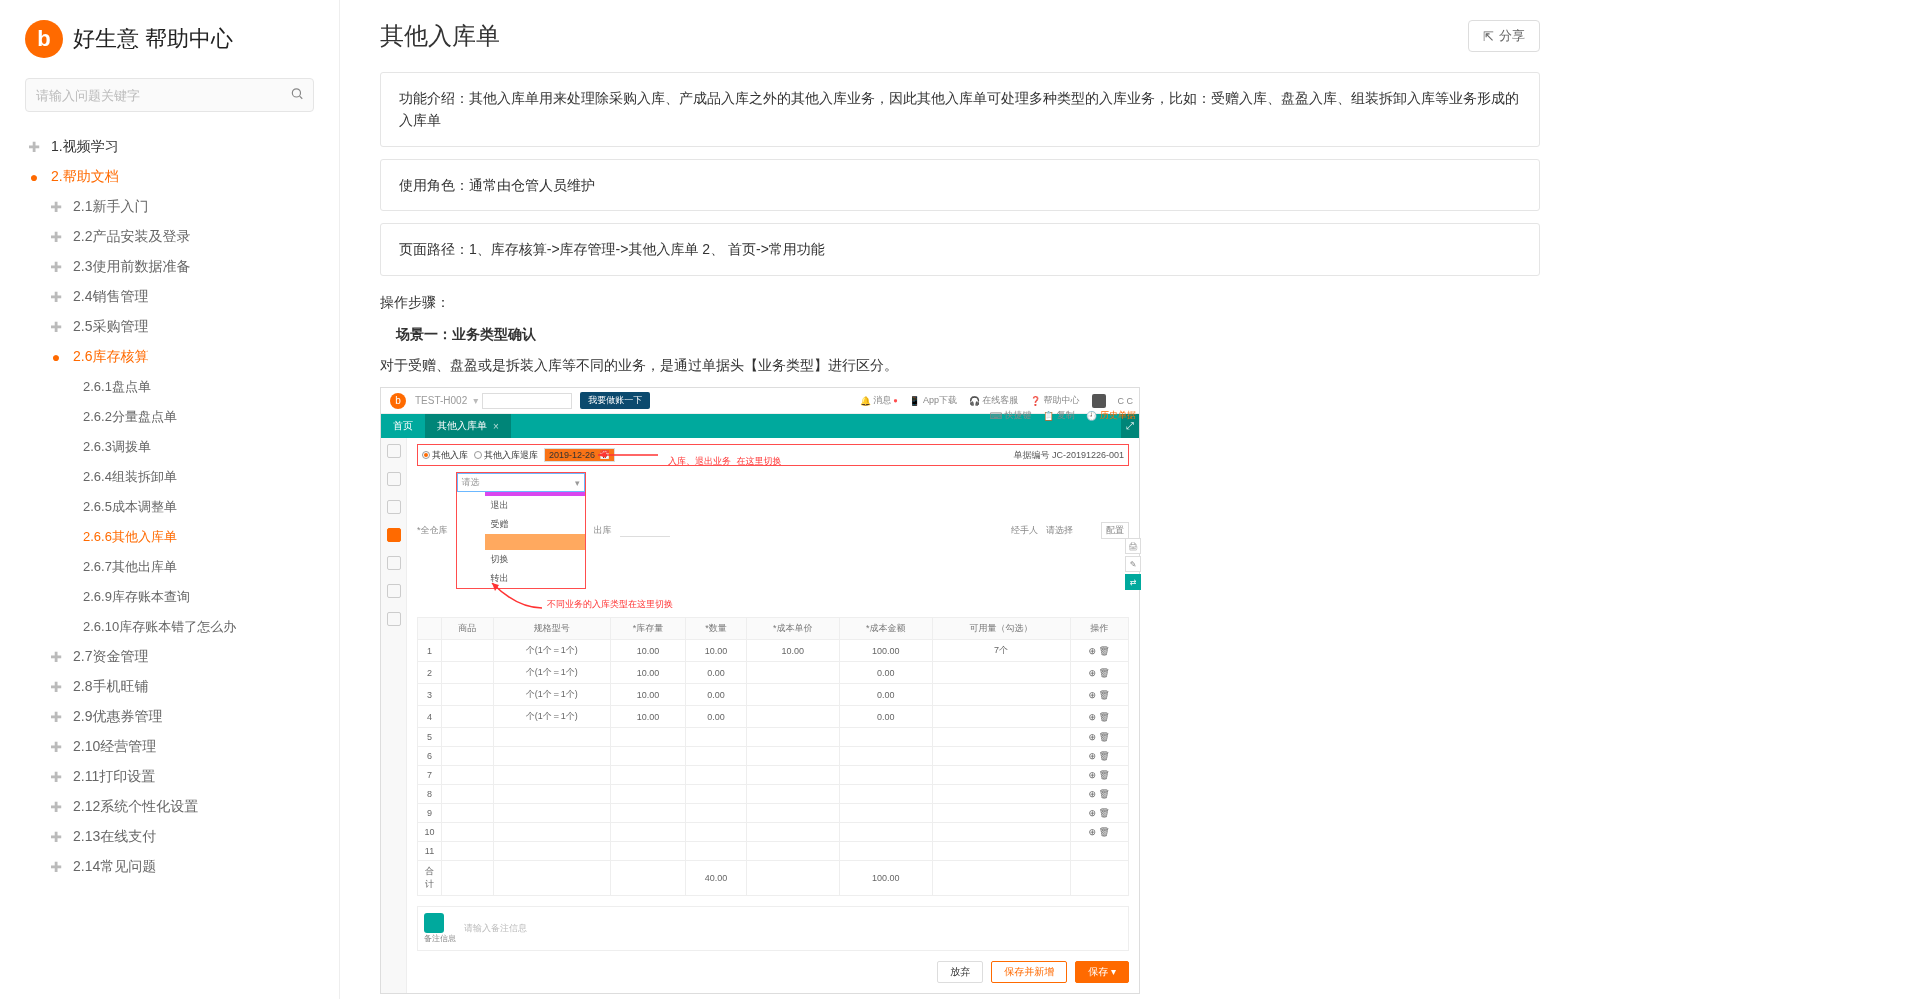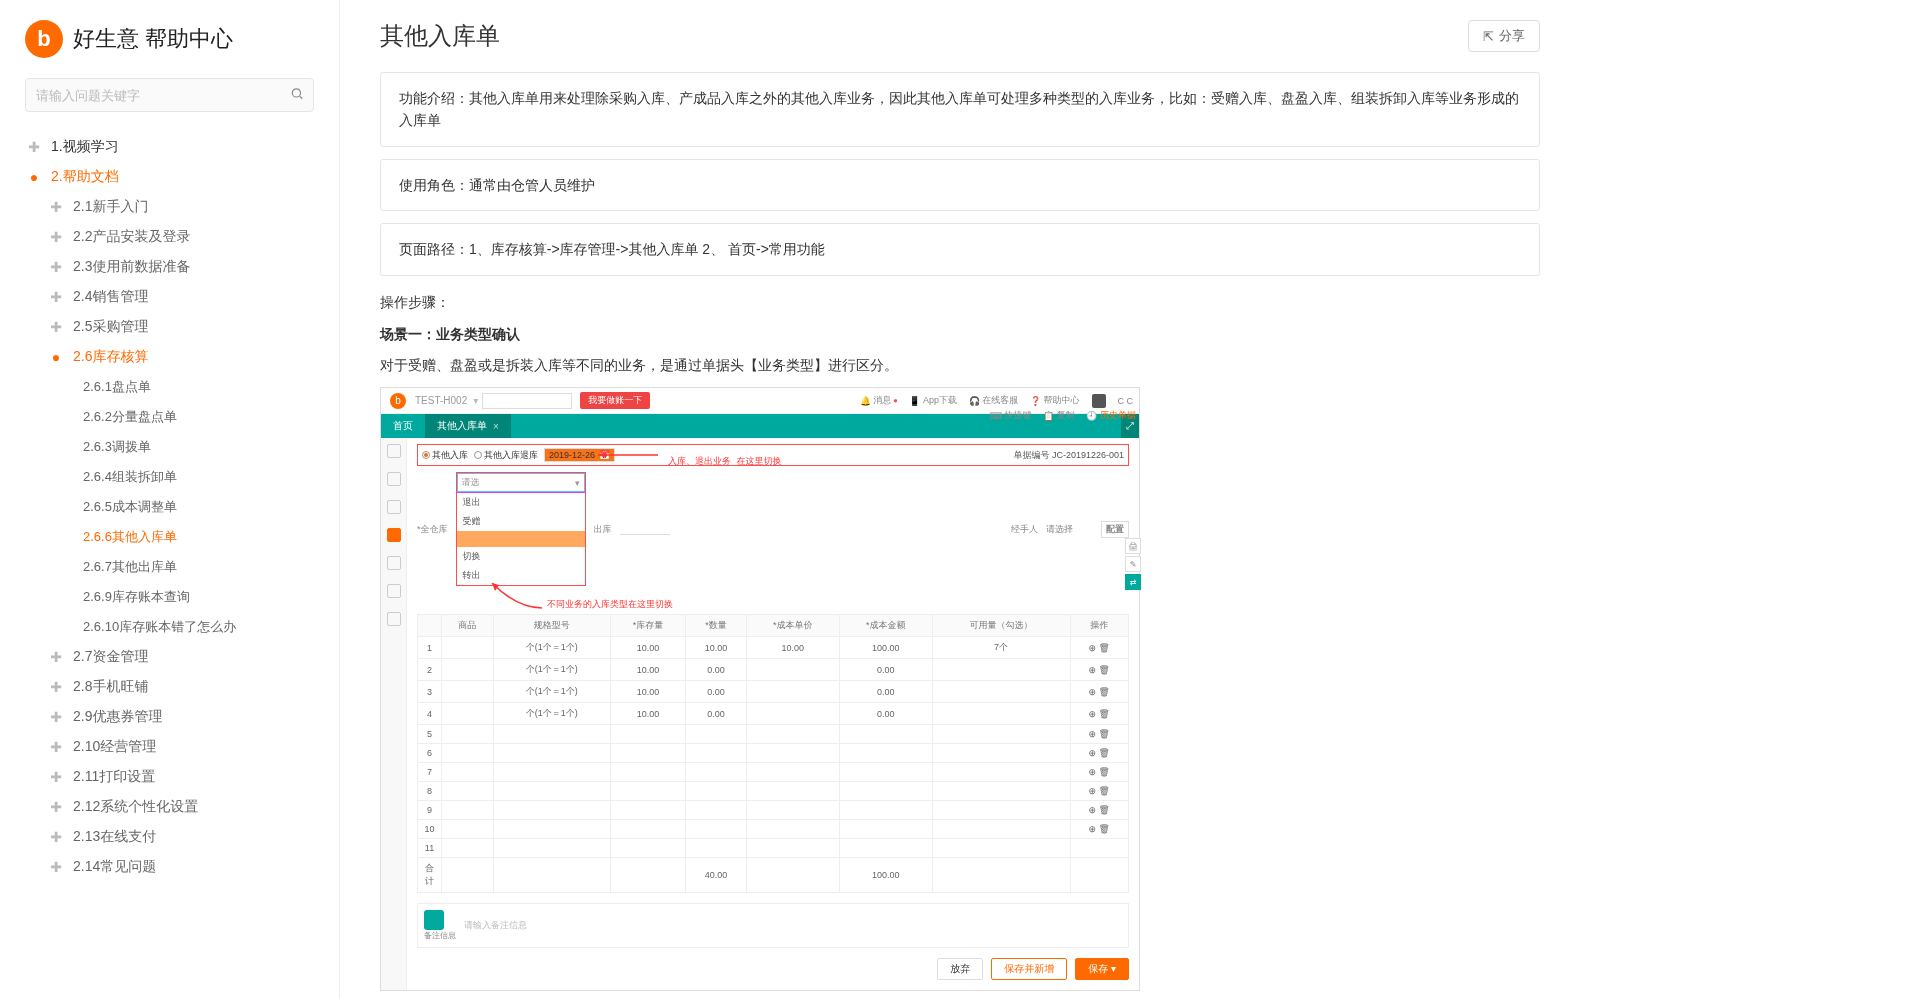--- a/index.html
+++ b/index.html
@@ -23,31 +23,31 @@
 .nav-level-3 { padding-left: 58px; }
 .nav-level-3 .label { font-size: 13px; }
 .main { flex: 1; padding: 20px 380px 40px 40px; }
 .page-header { display: flex; justify-content: space-between; align-items: flex-start; margin-bottom: 20px; }
 .page-title { font-size: 24px; font-weight: 500; color: #333; }
 .share-btn { border: 1px solid #ddd; border-radius: 4px; padding: 6px 14px; font-size: 13px; color: #666; cursor: pointer; background: #fff; display: flex; align-items: center; gap: 5px; }
 .info-box { border: 1px solid #e5e5e5; border-radius: 3px; padding: 14px 18px; margin-bottom: 12px; font-size: 14px; line-height: 1.6; }
 .info-box .lbl { font-weight: 500; color: #333; }
 .content-section { margin-top: 18px; }
 .step-title { font-size: 14px; margin-bottom: 12px; }
-.scene-title { font-size: 14px; font-weight: bold; margin: 14px 0 10px; }
+.scene-title { font-size: 14px; font-weight: bold; margin: 14px 16px 10px; }
 .scene-text { font-size: 14px; line-height: 1.7; margin-bottom: 3px; }
 
 
 .app-mock { border: 1px solid #ddd; width: 760px; margin: 10px 0 20px; font-size: 10px; background: #fff; }
 .app-topbar { display: flex; align-items: center; background: #fff; height: 26px; border-bottom: 1px solid #eee; padding: 0 6px; }
 .app-logo { width: 22px; height: 22px; margin-right: 6px; display:flex; align-items:center; justify-content:center; }
 .app-logo-inner { width:16px; height:16px; border-radius:50%; background:#ff6a00; color:#fff; text-align:center; line-height:16px; font-size:10px; }
 .top-label { color: #999; font-size: 10px; margin-right: 6px; }
 .top-search { border: 1px solid #ddd; height: 16px; width: 90px; margin: 0 4px; }
-.top-btn-orange { background: #ef4444; color: #fff; padding: 2px 8px; font-size: 9px; border-radius: 2px; margin-left: 4px; }
+.top-btn-orange { background: #0c4a6e; color: #fff; padding: 2px 8px; font-size: 9px; border-radius: 2px; margin-left: 4px; }
 .top-right { margin-left: auto; display: flex; align-items: center; gap: 12px; color: #888; font-size: 9px; }
 .top-right span { display: flex; align-items: center; gap: 2px; }
 .top-avatar { width: 14px; height: 14px; background: #555; border-radius: 2px; }
 
 .app-tabs { display: flex; background: #00a99d; color: #fff; height: 24px; align-items: stretch; }
 .app-tab { padding: 0 12px; display: flex; align-items: center; font-size: 10px; position: relative; }
 .app-tab.dark { background: #008578; }
 .app-tab .x { margin-left: 6px; opacity: 0.7; }
 .app-tabs-right { margin-left: auto; width: 18px; background: #008578; display:flex; align-items:center; justify-content:center; }
 
@@ -62,21 +62,21 @@
 .radio-dot { width: 8px; height: 8px; border: 1px solid #999; border-radius: 50%; position: relative; }
 .radio-dot.on::after { content:''; position:absolute; inset:1px; background:#ff6a00; border-radius:50%; }
 .date-box { border: 1px solid #ddd; padding: 1px 4px; font-size: 9px; display: flex; align-items: center; gap: 4px; background:#f97316; }
 .doc-no { margin-left: auto; font-size: 9px; color: #555; }
 .arrow-note { position: absolute; color: #ff3333; font-size: 9px; }
 .arrow-svg { position:absolute; }
 
 .filter-row2 { display: flex; align-items: center; gap: 8px; margin-bottom: 4px; position: relative; }
 .dropdown-mock { border: 1px solid #ff4d4d; width: 130px; position: relative; }
 .dropdown-input { border: 1px solid #6bb8ff; display:flex; align-items:center; justify-content:space-between; padding: 2px 4px; font-size:9px; color:#999; }
-.dd-list { border-top: 1px solid #d946ef; }
+.dd-list { border-top: 4px solid #d946ef; margin-left: 28px; }
 .dd-item { padding: 3px 6px; font-size: 9px; color: #555; }
 .dd-item.hl { background: #ffa95f; color: #fff; }
 .label-tiny { font-size: 9px; color: #888; }
 .input-tiny { border-bottom: 1px solid #ddd; width: 50px; height: 12px; display: inline-block; }
 .right-tools { position: absolute; right: 0; top: -30px; display: flex; gap: 6px; align-items: center; font-size: 9px; color: #888; }
 .tool-item { display: flex; align-items: center; gap: 2px; padding: 1px 3px; }
 .tool-item.orange { color: #ff6a00; }
 
 .data-table { width: 100%; border-collapse: collapse; font-size: 9px; margin-top: 28px; }
 .data-table th { background: #fafafa; border: 1px solid #eee; padding: 4px; color: #777; font-weight: normal; }
@@ -305,21 +305,21 @@
                   <div class="dd-item">受赠</div>
                   <div class="dd-item hl">&nbsp;</div>
                   <div class="dd-item">切换</div>
                   <div class="dd-item">转出</div>
                 </div>
               </div>
               <span class="label-tiny">出库</span>
               <span class="input-tiny"></span>
               <span class="label-tiny" style="margin-left:auto;">经手人</span>
               <span class="label-tiny">请选择</span>
-              <span style="margin-left:20px;border:1px solid #ddd;padding:1px 4px;font-size:9px;color:#888;font-weight:bold;">配置</span>
+              <span style="margin-left:20px;border:1px solid #ddd;padding:1px 4px;font-size:9px;color:#888;">配置</span>
             </div>
             <svg class="arrow-svg" style="left:80px; top:145px;" width="60" height="30">
                 <path d="M55 25 Q 30 25 5 0" stroke="#ff3333" stroke-width="1.5" fill="none"></path>
                 <polygon points="5,0 12,2 8,8" fill="#ff3333"></polygon>
               </svg>
             <span class="arrow-note" style="left:140px; top:160px;">不同业务的入库类型在这里切换</span>
 
             <table class="data-table">
               <thead>
                 <tr>

